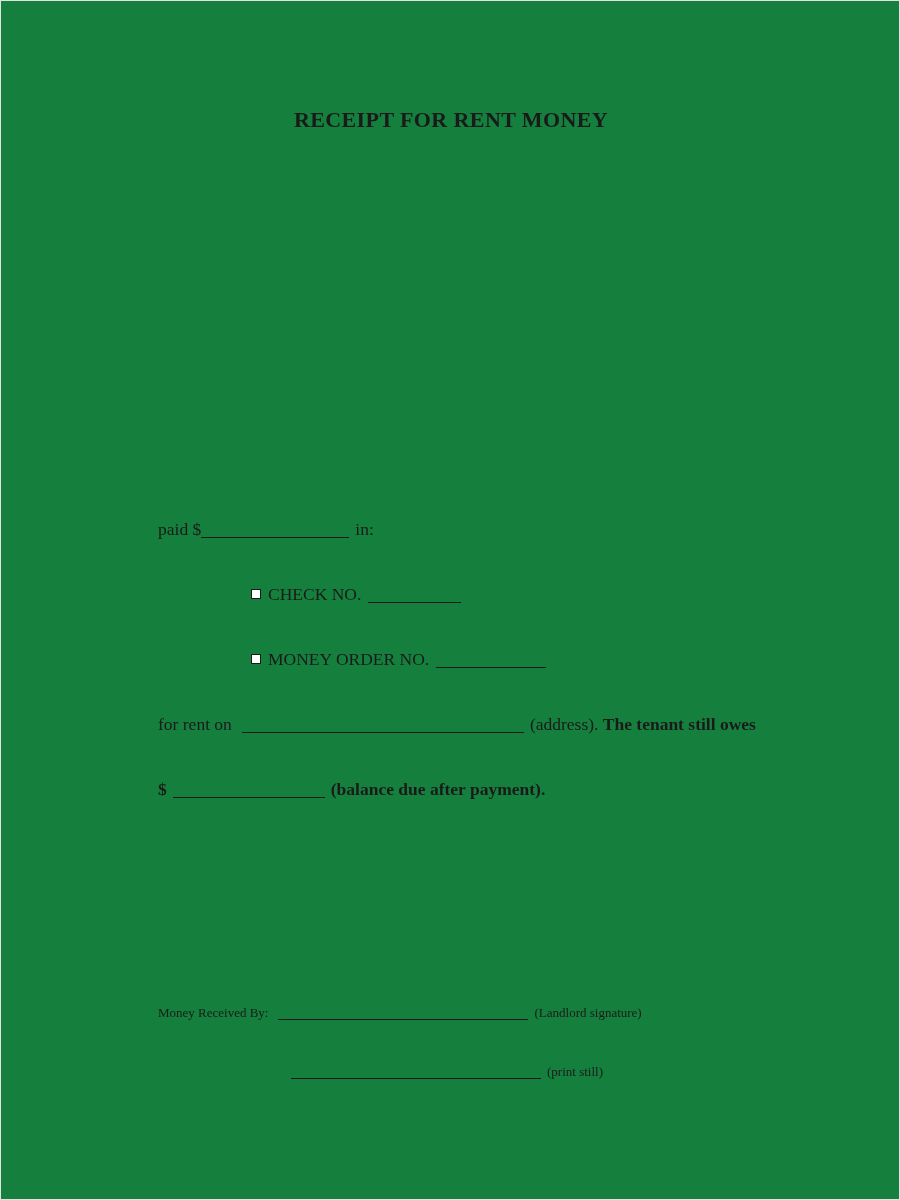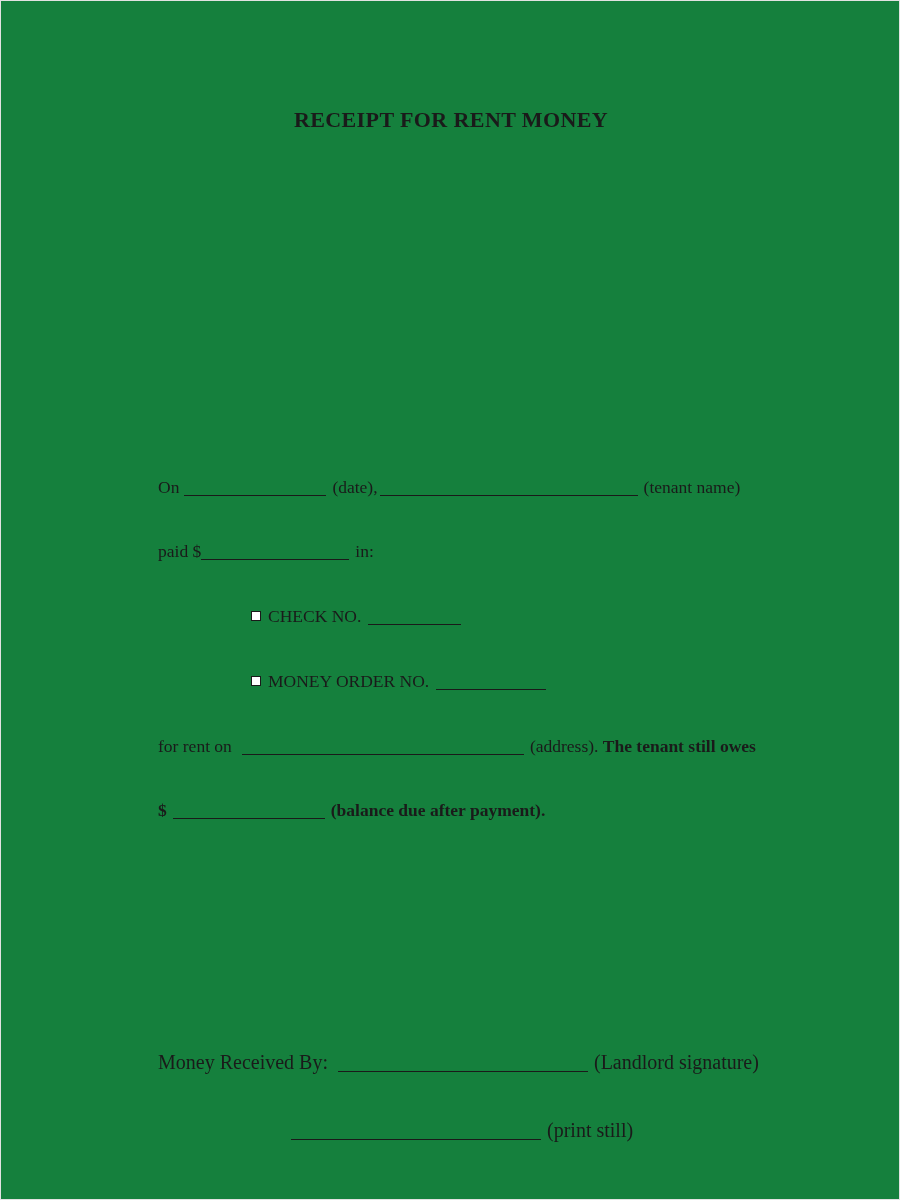--- a/index.html
+++ b/index.html
@@ -89,23 +89,23 @@
   .blank.moneyord  { width: 110px; margin: 0 0 0 7px; }
   .blank.address   { width: 282px; margin: 0 6px 0 10px; }
   .blank.balance   { width: 152px; margin: 0 6px 0 6px; }
 
   .bold { font-weight: bold; }
 
   
   .sig-block {
     position: absolute;
     left: 157px;
-    top: 1049px;
+    top: 1004px;
     width: 700px;
-    font-size: 20px;
+    font-size: 13px;
     line-height: 1.25;
   }
   .sig-row {
     position: relative;
     white-space: nowrap;
   }
   .sig-row.second { margin-top: 43px; }
 
   .sig-label { display: inline-block; }
 
@@ -116,23 +116,20 @@
 </style>
 </head>
 <body>
 
 <div class="page">
 
   <div class="doc-title">RECEIPT FOR RENT MONEY</div>
 
   <div class="body-block">
 
-    <div class="line date-line">
-      <span>On</span><span class="blank date"></span><span>(date),</span><span class="blank tenant"></span><span>(tenant name)</span>
-    </div>
 
     <div class="line paid-line">
       <span>paid $</span><span class="blank amount"></span><span>in:</span>
     </div>
 
 
     <div class="checkbox-row next">
       <span class="checkbox"></span><span>CHECK NO.</span><span class="blank check"></span>
     </div>
 

